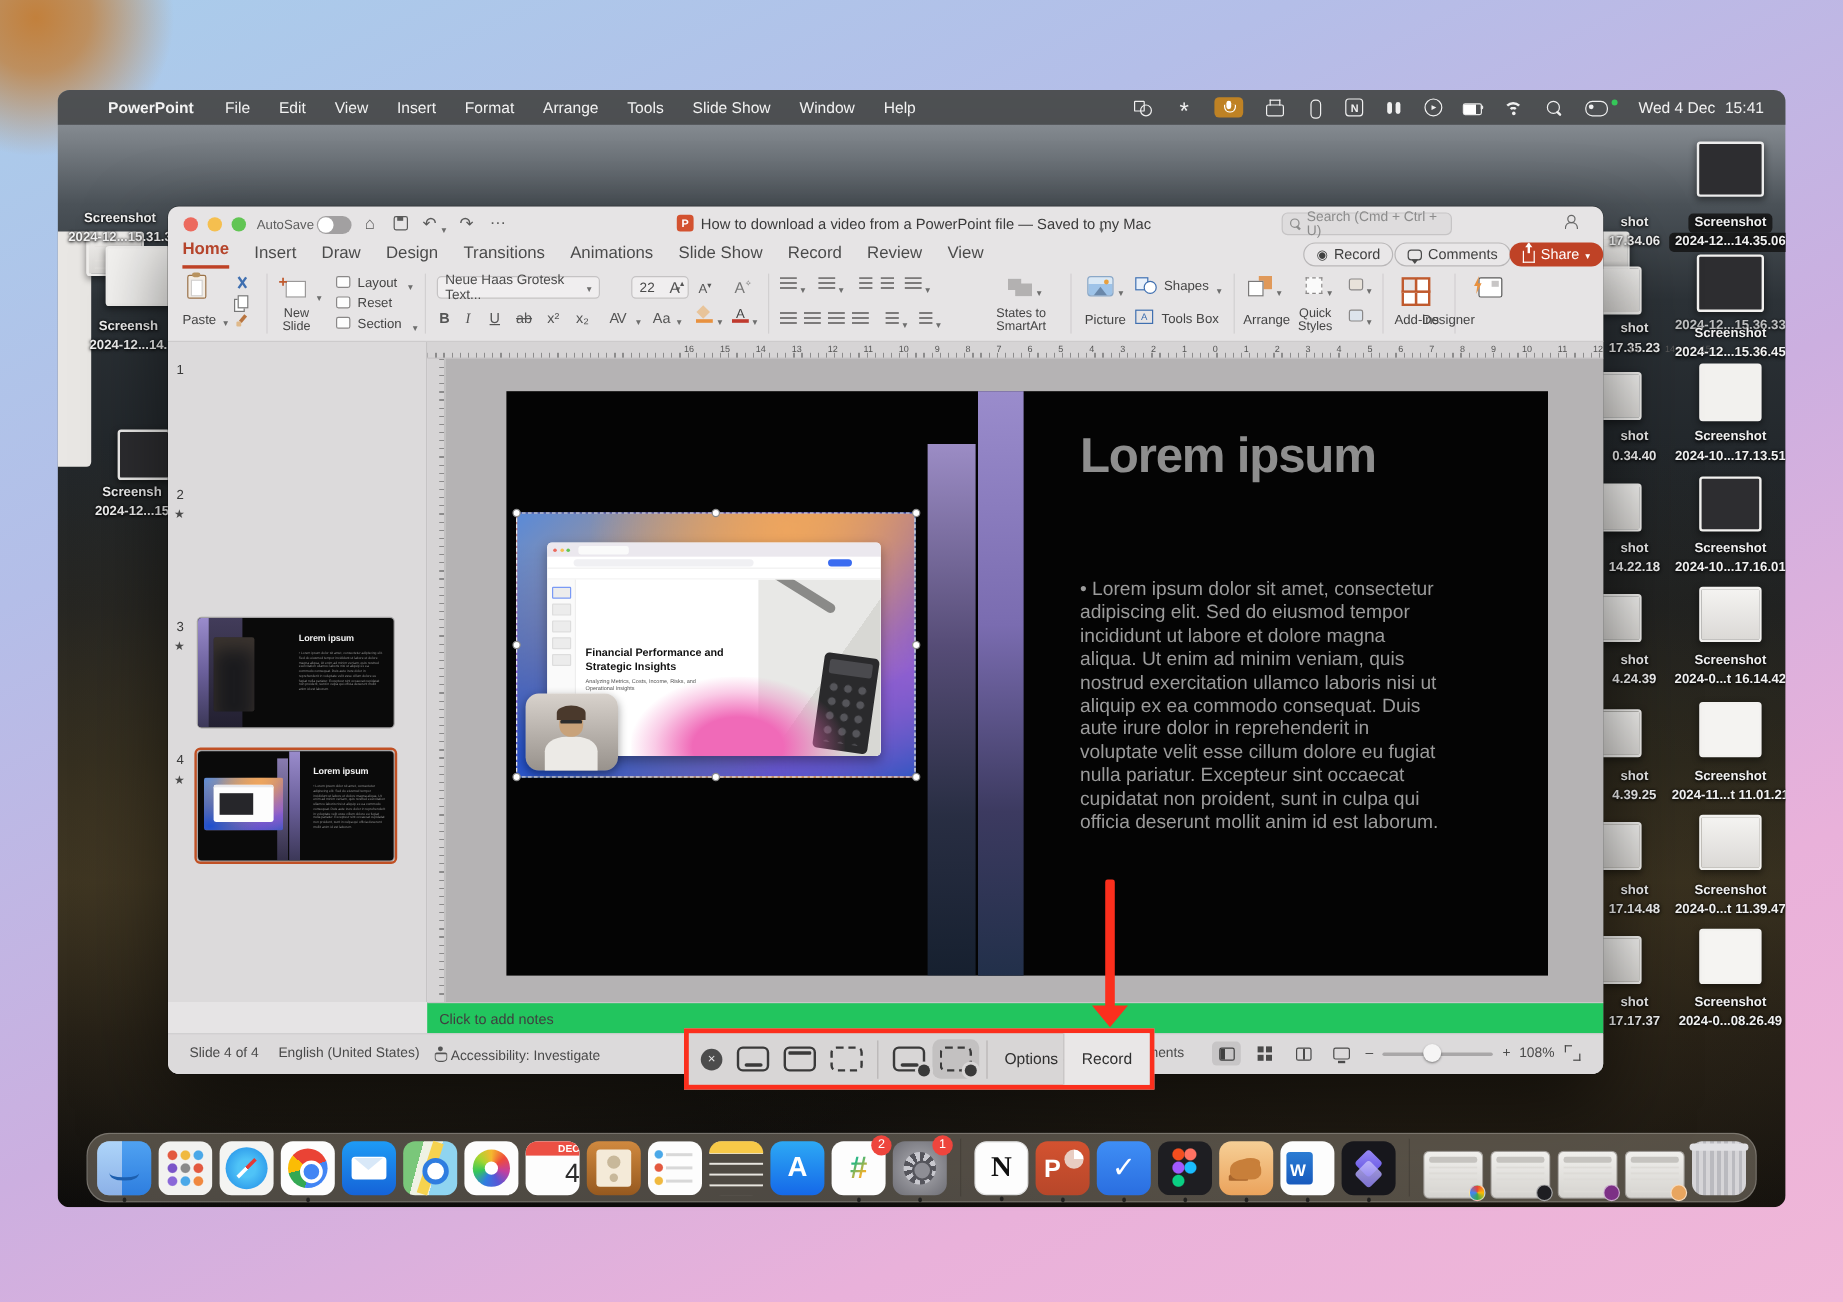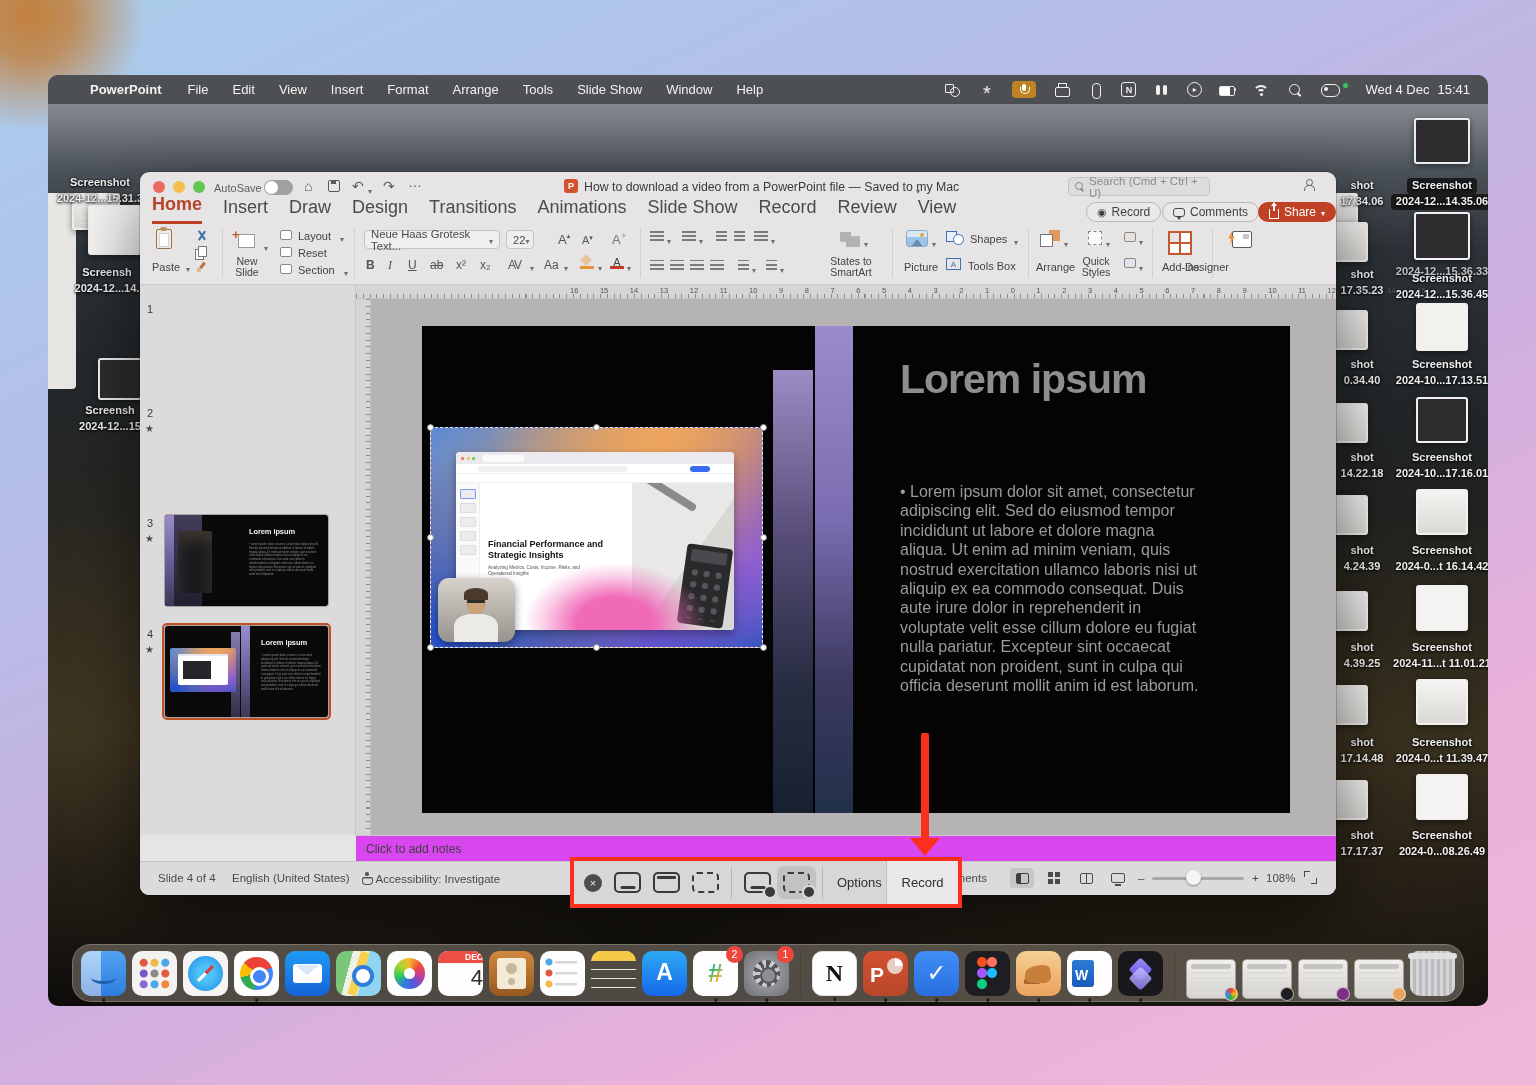--- a/index.html
+++ b/index.html
@@ -68,21 +68,21 @@
 .docicon{position:absolute;left:424px;top:7px;width:14px;height:14px;background:#d35230;border-radius:3px;color:#fff;font-size:9px;font-weight:bold;text-align:center;line-height:14px}
 .docicon::after{content:"P"}
 #wtitle{position:absolute;left:444px;top:8px;font-size:12.3px;color:#3a3a3a;white-space:nowrap}
 .people{position:absolute;right:16px;top:7px;width:16px;height:12px}
 .people::before{content:"";position:absolute;left:2px;top:0;width:5px;height:5px;border:1.4px solid #666;border-radius:50%}
 .people::after{content:"";position:absolute;left:0;top:6px;width:9px;height:5px;border:1.4px solid #666;border-bottom:none;border-radius:5px 5px 0 0}
 #searchbox{position:absolute;left:928px;top:5px;width:142px;height:19px;background:#dedcdd;border:1px solid #c6c4c5;border-radius:5px;display:flex;align-items:center;padding:0 6px;gap:5px;color:#8b8b8b;font-size:11.5px}
 .smag{width:9px;height:9px;position:relative;flex:none}
 .smag::before{content:"";position:absolute;left:0;top:0;width:6px;height:6px;border:1.4px solid #8b8b8b;border-radius:50%}
 .smag::after{content:"";position:absolute;left:6px;top:6px;width:1.5px;height:4px;background:#8b8b8b;transform:rotate(-45deg)}
-#tabs{position:absolute;left:12px;top:27px;display:flex;gap:21px;font-size:18px;color:#4b4b4b;align-items:flex-end;height:25px}
+#tabs{position:absolute;left:12px;top:27px;display:flex;gap:21px;font-size:14px;color:#4b4b4b;align-items:flex-end;height:25px}
 .tab{padding-bottom:6px;cursor:default}
 .tab.active{color:#b5442b;font-weight:bold;border-bottom:3px solid #bf4226}
 .pill{position:absolute;top:30px;height:20px;border:1px solid #b9b7b8;border-radius:11px;display:flex;align-items:center;gap:5px;padding:0 10px;font-size:12px;color:#3f3f3f;background:#e9e7e8}
 .pill .recdot::after{content:"◉";font-size:11px}
 .bubble{width:12px;height:9px;border:1.4px solid #4a4a4a;border-radius:3px;position:relative}
 .bubble::after{content:"";position:absolute;left:2px;bottom:-4px;border-left:3px solid transparent;border-right:3px solid transparent;border-top:4px solid #4a4a4a}
 #share{position:absolute;top:30px;height:20px;left:1118px;background:#bf4226;border-radius:11px;color:#fff;display:flex;align-items:center;gap:5px;padding:0 11px;font-size:12px}
 .shic{width:10px;height:10px;border:1.4px solid #fff;border-top:none;position:relative;margin-top:3px}
 .shic::before{content:"";position:absolute;left:3.2px;top:-6px;width:1.5px;height:8px;background:#fff}
 .shic::after{content:"";position:absolute;left:1.2px;top:-7px;border-left:3px solid transparent;border-right:3px solid transparent;border-bottom:4px solid #fff}
@@ -188,21 +188,21 @@
 #calc::before{content:"";position:absolute;left:5px;top:5px;width:36px;height:12px;background:#4a4a4e;border-radius:2px}
 #calc::after{content:"";position:absolute;left:5px;top:22px;width:36px;height:52px;background:radial-gradient(circle,#55555a 3px,transparent 3.5px) 0 0/12px 12px}
 #imtitle{position:absolute;left:8px;top:56px;width:120px;font-size:9px;font-weight:bold;color:#111;line-height:10.5px}
 #imsub{position:absolute;left:8px;top:82px;width:115px;font-size:4.6px;color:#555;line-height:6px}
 #webcam{position:absolute;left:7px;top:150px;width:77px;height:64px;border-radius:11px;background:linear-gradient(180deg,#d8d2cc,#98928c);overflow:hidden;box-shadow:0 3px 8px rgba(0,0,0,.4)}
 #webcam .head{position:absolute;left:28px;top:14px;width:20px;height:22px;background:#c8a27a;border-radius:45%}
 #webcam .hair{position:absolute;left:26px;top:10px;width:24px;height:12px;background:#4a392c;border-radius:50% 50% 0 0}
 #webcam .body{position:absolute;left:16px;top:36px;width:44px;height:30px;background:#eceae6;border-radius:40% 40% 0 0}
 #webcam .gl{position:absolute;left:29px;top:22px;width:18px;height:3px;background:#2c2c2c;border-radius:1px}
 
-#notesbar{position:absolute;left:216px;top:663px;width:980px;height:26px;background:#d946ef;border-top:1px solid #c9c7c8;display:flex;align-items:center;padding-left:10px;color:#3f3f3f;font-size:12px}
+#notesbar{position:absolute;left:216px;top:663px;width:980px;height:26px;background:#22c55e;border-top:1px solid #c9c7c8;display:flex;align-items:center;padding-left:10px;color:#3f3f3f;font-size:12px}
 #statusbar{position:absolute;left:0;top:689px;width:100%;height:34px;background:#dcdadb;border-top:1px solid #c6c4c5;border-radius:0 0 9px 9px;font-size:11.5px;color:#4a4a4a}
 .sbt{position:absolute;top:10px;white-space:nowrap}
 .acc{position:relative;width:13px;height:13px;display:inline-block;vertical-align:-2px}
 .acc::before{content:"";position:absolute;left:5px;top:0;width:3.5px;height:3.5px;background:#555;border-radius:50%}
 .acc::after{content:"";position:absolute;left:2px;top:4.5px;width:9px;height:7px;border:1.5px solid #555;border-radius:2px 2px 4px 4px;border-top:none;box-shadow:inset 0 2px 0 -0.5px #555}
 .vic{position:absolute;top:6px;width:24px;height:20px;border-radius:4px;display:flex;align-items:center;justify-content:center}
 .vic.on{background:#c7c5c6}
 .vic .nrm{width:13px;height:11px;border:1.4px solid #3f3f3f;border-radius:2px;background:linear-gradient(90deg,#3f3f3f 0 4px,transparent 4px)}
 .vic .grid{width:12px;height:12px;background:
  linear-gradient(#4a4a4a,#4a4a4a) 0 0/5px 5px no-repeat,linear-gradient(#4a4a4a,#4a4a4a) 7px 0/5px 5px no-repeat,
@@ -522,21 +522,21 @@
     <i class="minibox" style="left:140px;top:23px"></i>
     <span class="rlab" style="left:158px;top:23px">Reset</span>
     <i class="minibox" style="left:140px;top:40px"></i>
     <span class="rlab" style="left:158px;top:40px">Section</span>
       <i class="chev" style="position:absolute;left:204px;top:41px"></i>
     <div class="rdiv" style="left:214px"></div>
     <div class="selbox" style="left:224px;top:6px">
         <span>Neue Haas Grotesk Text...</span>
         <i class="chev"></i>
       </div>
-    <div class="selbox" style="left:366px;top:6px;width:28px">
+    <div class="selbox" style="left:386px;top:6px;width:48px">
         <span>22</span>
         <i class="chev"></i>
       </div>
     <span class="fmt" style="left:418px;top:8px;font-size:13px"><span>A</span><i style="font-size:7px;vertical-align:6px">▴</i></span>
     <span class="fmt" style="left:442px;top:10px;font-size:11px"><span>A</span><i style="font-size:7px;vertical-align:4px">▾</i></span>
     <span class="fmt" style="left:472px;top:8px;font-size:13px;color:#777">A<i style="font-size:7px;vertical-align:6px">✧</i></span>
     <span class="fmt" style="left:226px;top:34px;font-weight:bold">B</span>
     <span class="fmt" style="left:248px;top:34px;font-style:italic;font-family:'Liberation Serif',serif">I</span>
     <span class="fmt" style="left:268px;top:34px;text-decoration:underline">U</span>
     <span class="fmt" style="left:290px;top:34px;text-decoration:line-through">ab</span>

